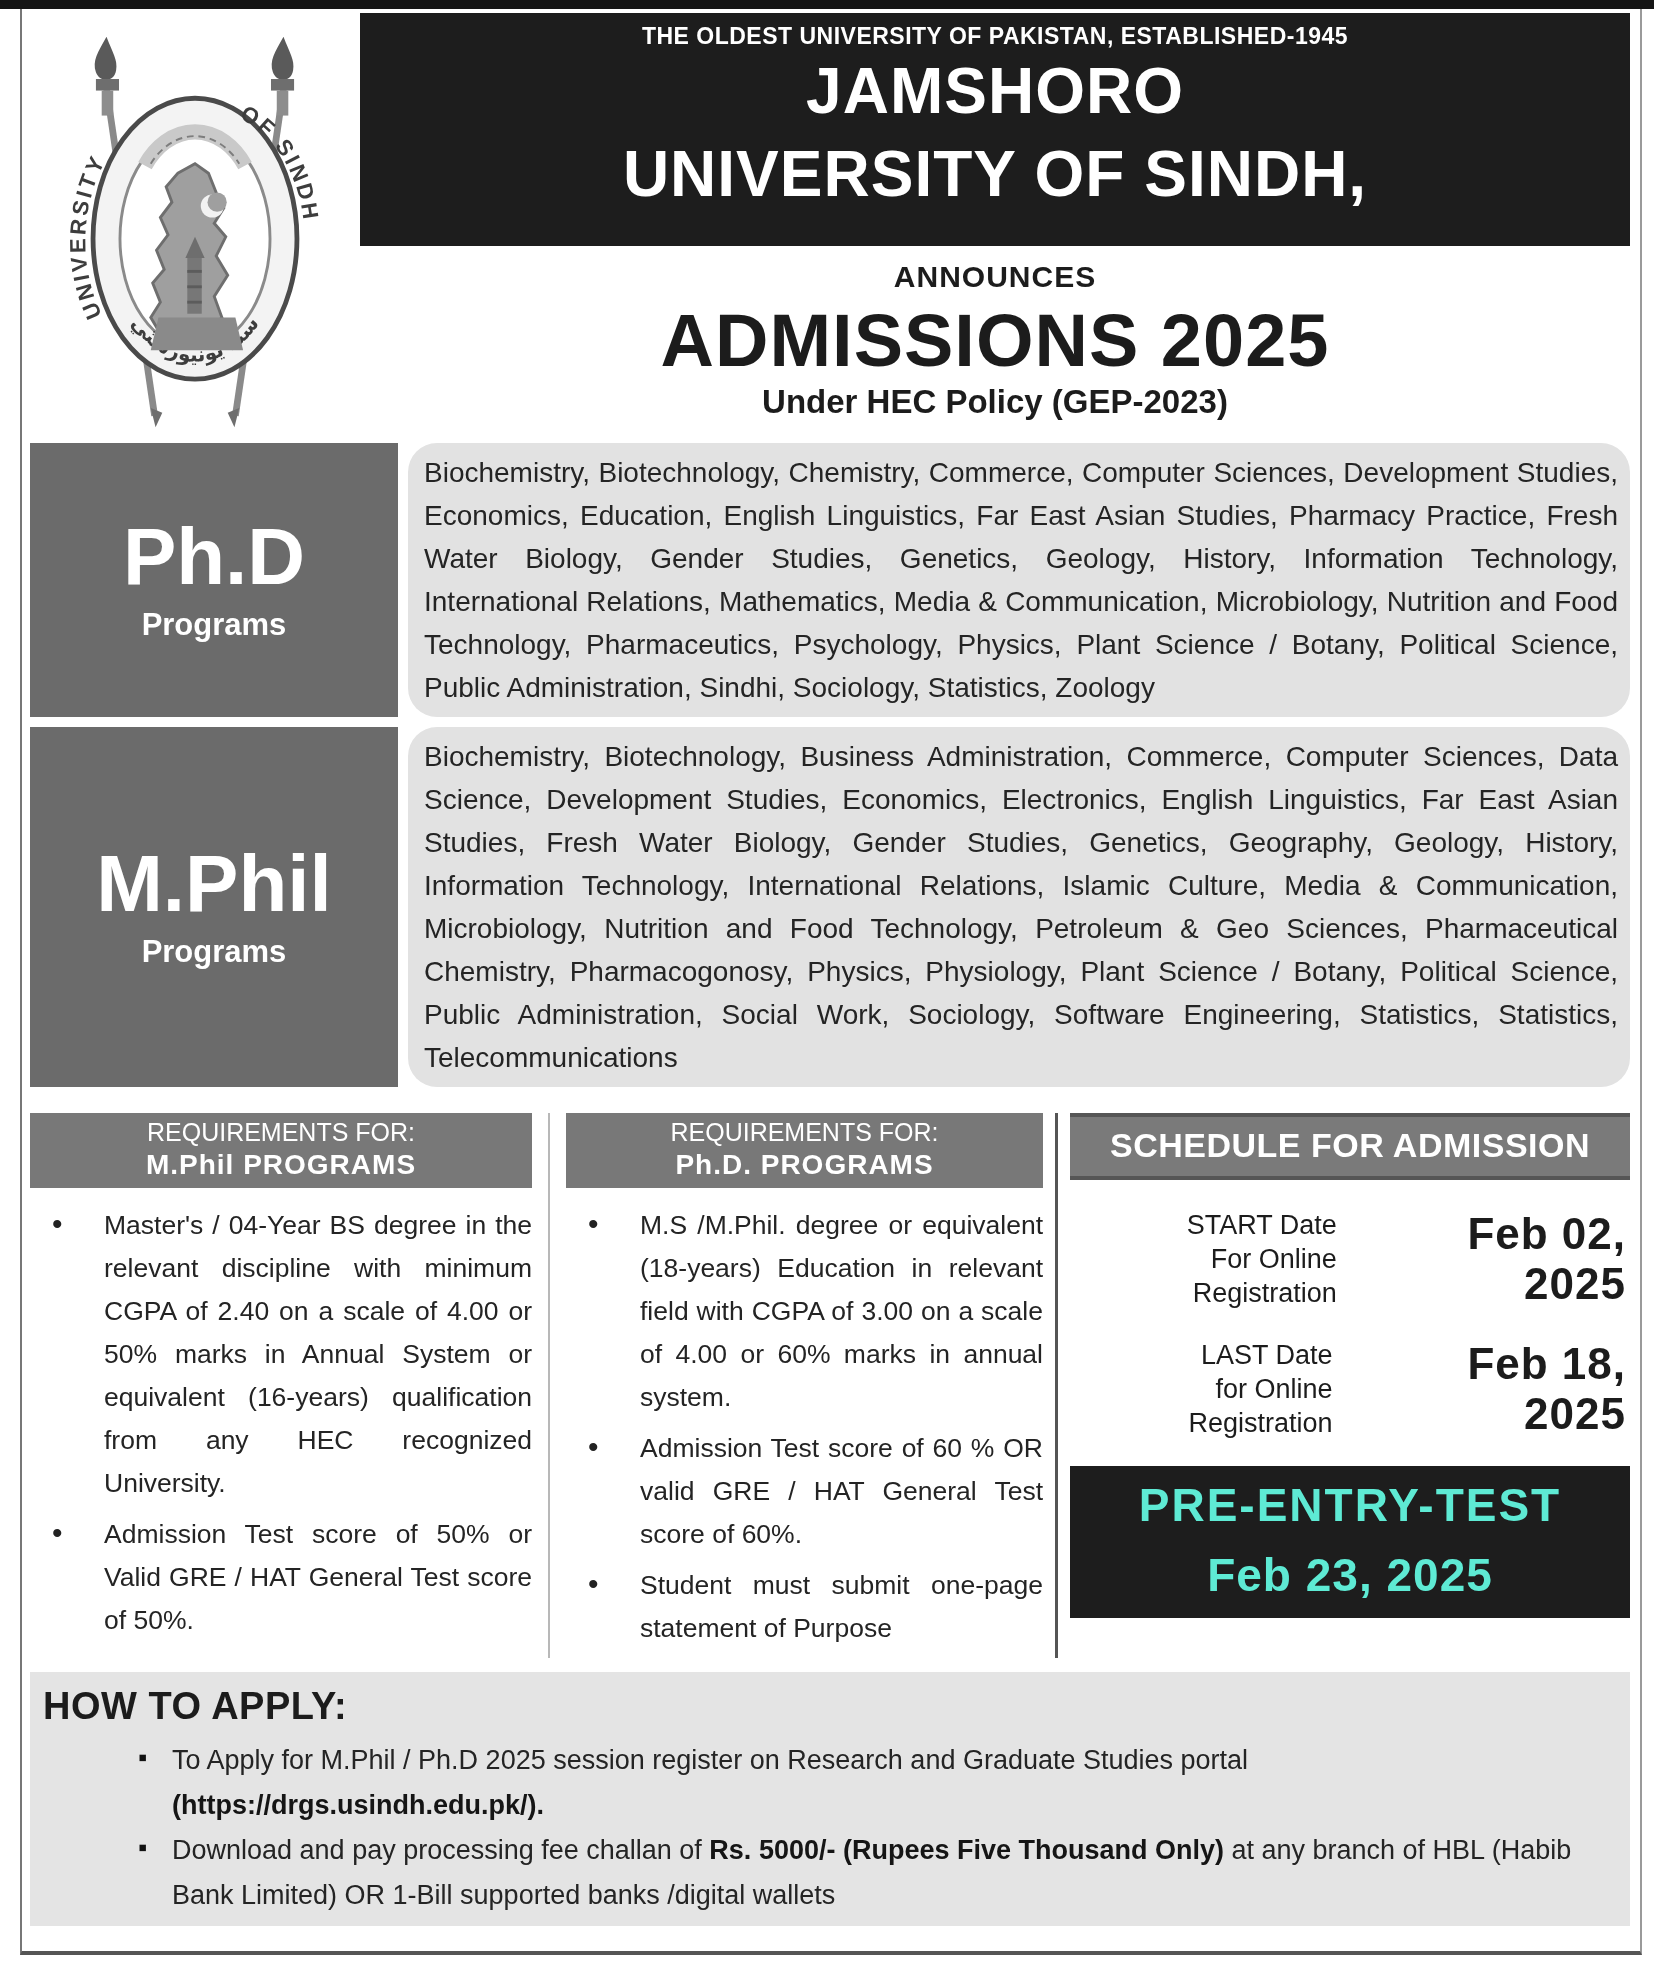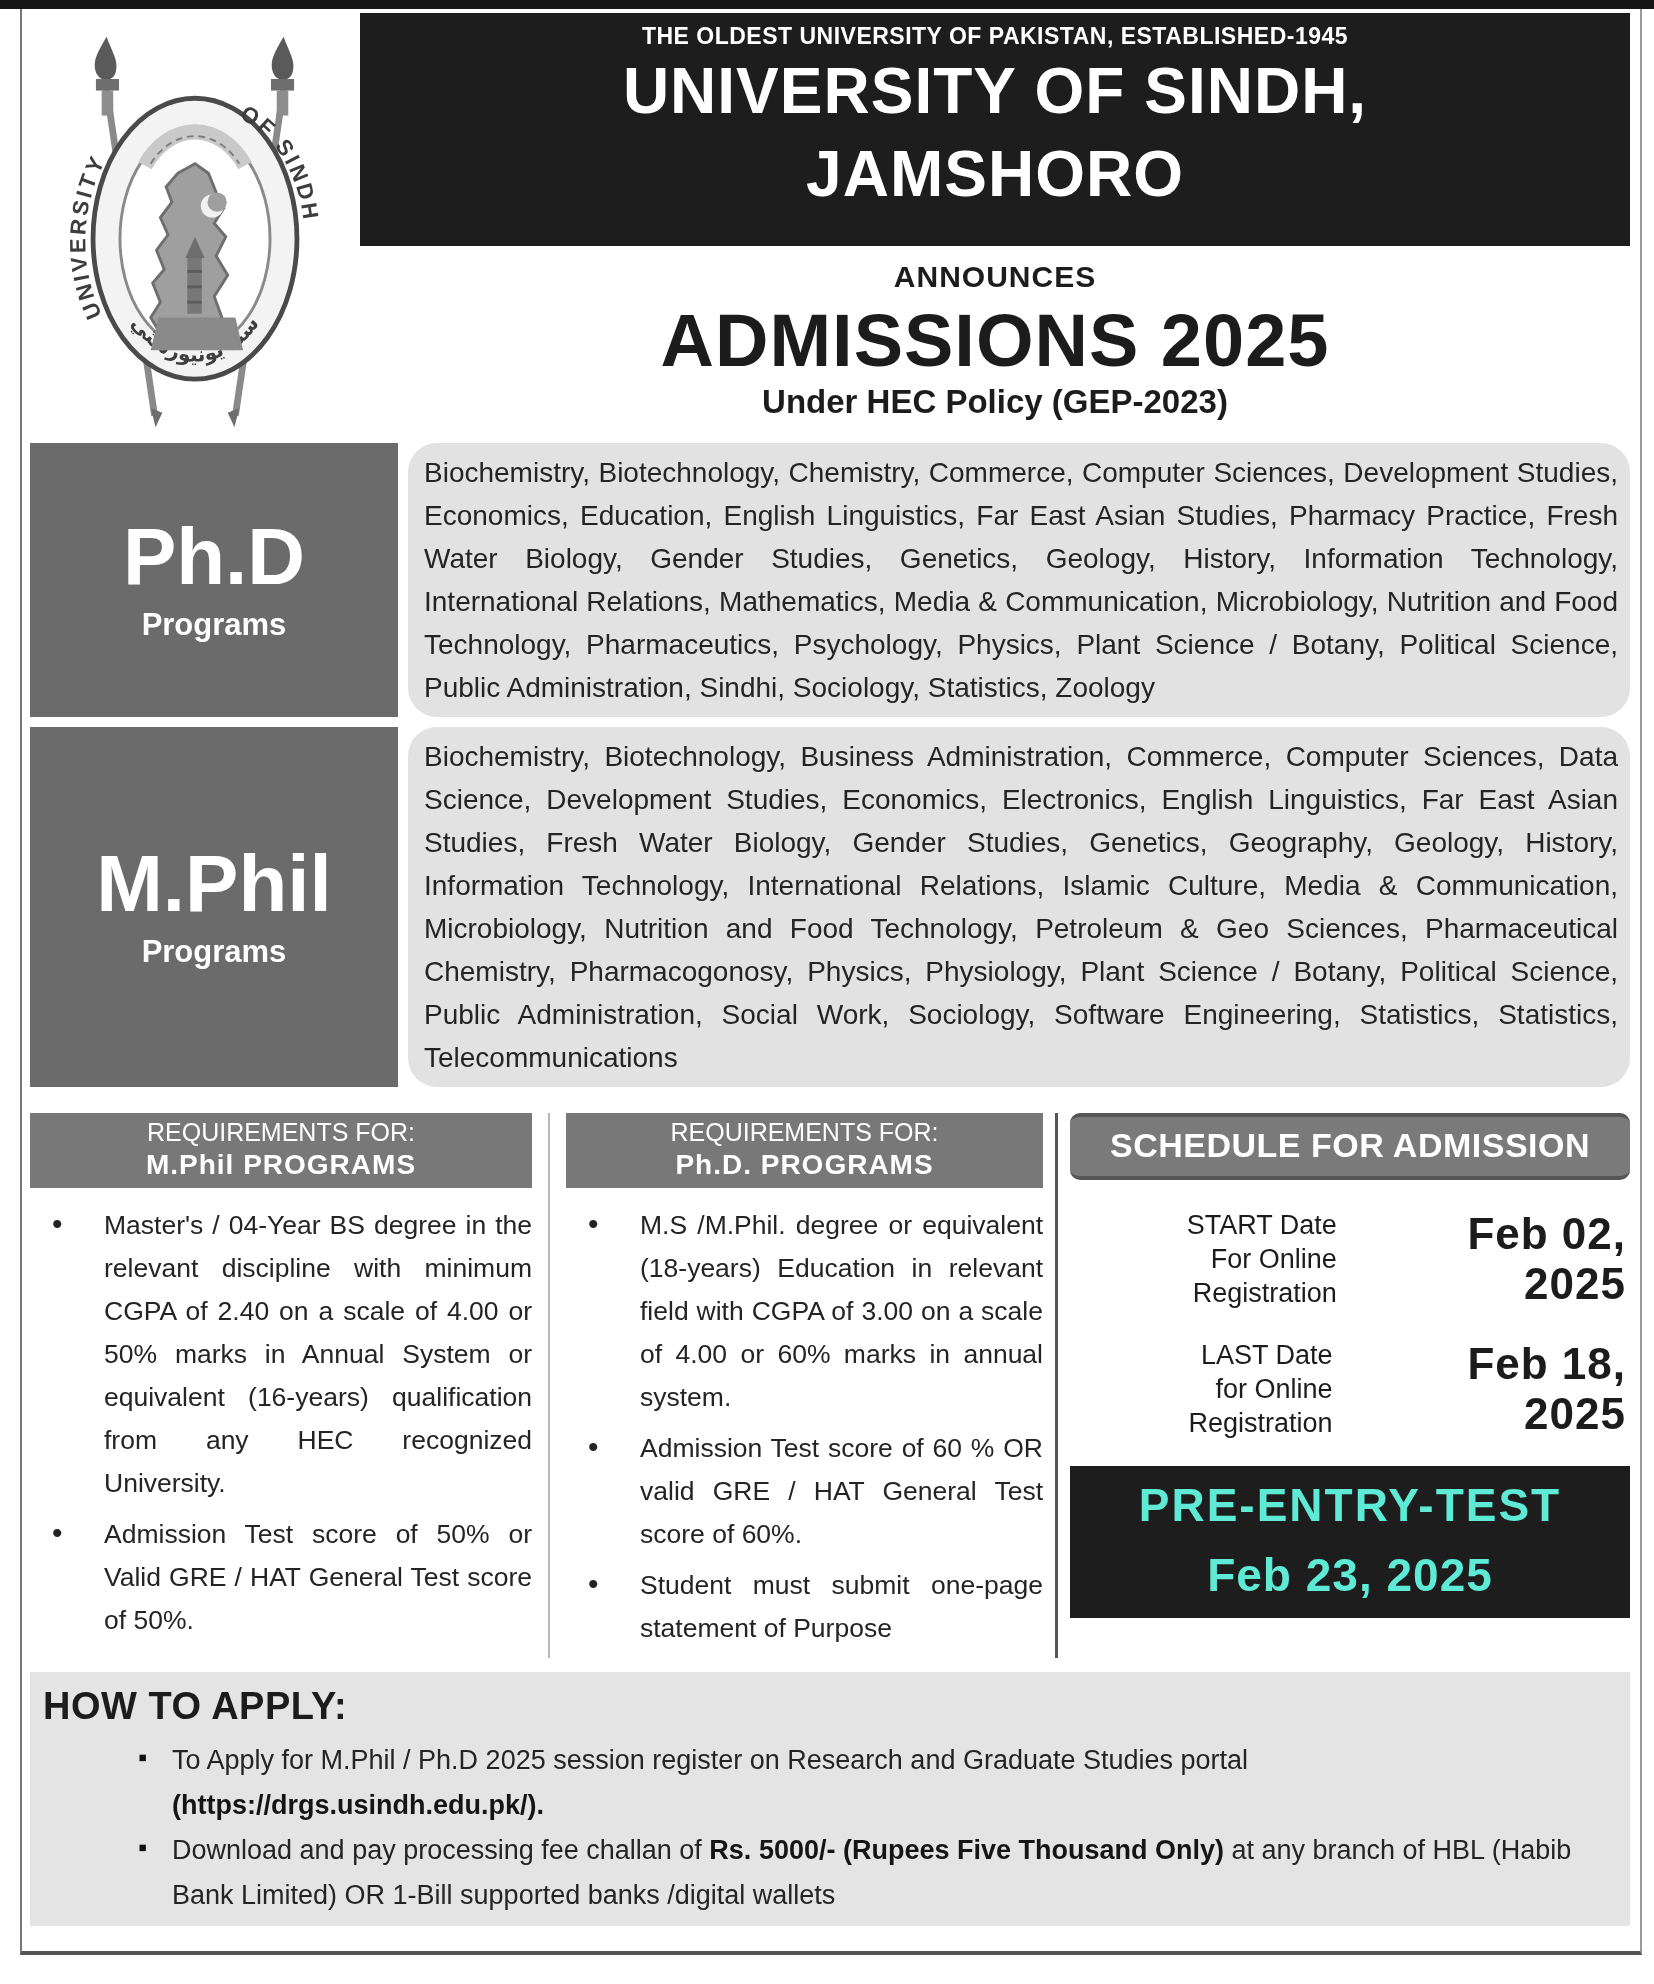--- a/index.html
+++ b/index.html
@@ -34,21 +34,21 @@
   .req-col { min-height:352px; }
   .req-col.mphil { width:520px; border-right:2px solid #b8b8b8; padding-right:16px; margin-right:16px; }
   .req-col.phd   { width:492px; border-right:3px solid #555; padding-right:12px; margin-right:12px; }
   .req-head { background:#787878; color:#fff; text-align:center; padding:5px 0 7px; }
   .req-head .l1 { font-size:25px; }
   .req-head .l2 { font-size:28px; font-weight:bold; margin-top:2px; letter-spacing:1px; }
   .req-list { list-style:none; margin:16px 0 0; padding:0; }
   .req-list li { position:relative; padding-left:74px; font-size:26.5px; line-height:43px; text-align:justify; margin-bottom:8px; color:#242424; }
   .req-list li::before { content:"\2022"; position:absolute; left:22px; top:-2px; font-size:30px; color:#222; }
   .sched-col { flex:1; display:flex; flex-direction:column; }
-  .sched-head { background:#7a7a7a; color:#fff; text-align:center; font-size:34px; font-weight:bold; padding:9px 0 11px; border-top:4px solid #565656; border-bottom:4px solid #565656; letter-spacing:0.5px;border-radius:10px; }
+  .sched-head { background:#7a7a7a; color:#fff; text-align:center; font-size:34px; font-weight:bold; padding:9px 0 11px; border-top:4px solid #565656; border-bottom:4px solid #565656; letter-spacing:0.5px; }
   .sched-row { display:flex; justify-content:flex-end; align-items:center; gap:26px; margin-top:28px; padding-right:4px; }
   .sched-label { text-align:right; font-weight:normal; font-size:27px; line-height:34px; }
   .sched-date { font-weight:bold; font-size:44px; min-width:250px; text-align:right; letter-spacing:1px; }
   .pre-entry { background:#1d1d1d; color:#5eead4; text-align:center; margin-top:26px; padding:12px 0 16px; }
   .pre-entry .t { font-size:46px; font-weight:bold; letter-spacing:2px; }
   .pre-entry .d { font-size:46px; font-weight:bold; margin-top:16px; letter-spacing:1px; }
   
   .apply { background:#e4e4e4; margin-top:14px; padding:12px 24px 8px 12px; }
   .apply h2 { margin:1px; font-size:38px; font-weight:bold; letter-spacing:0.5px; }
   .apply ul { list-style:none; margin:10px 0 0 0; padding:0 0 0 96px; }
@@ -114,22 +114,22 @@
             <rect x="122" y="238" width="15" height="58" fill="#777"></rect>
             <line x1="122" y1="252" x2="137" y2="252" stroke="#5c5c5c" stroke-width="3"></line>
             <line x1="122" y1="268" x2="137" y2="268" stroke="#5c5c5c" stroke-width="3"></line>
             <line x1="122" y1="284" x2="137" y2="284" stroke="#5c5c5c" stroke-width="3"></line>
           </g>
         </svg>
       </div>
       <div class="head-col">
         <div class="masthead">
           <div class="tagline">THE OLDEST UNIVERSITY OF PAKISTAN, ESTABLISHED-1945</div>
+          <div class="uni-line">JAMSHORO</div>
           <div class="uni-line">UNIVERSITY OF SINDH,</div>
-          <div class="uni-line">JAMSHORO</div>
         </div>
         <div class="announces">ANNOUNCES</div>
         <div class="admissions">ADMISSIONS 2025</div>
         <div class="policy">Under HEC Policy (GEP-2023)</div>
       </div>
     </header>
 
     <section class="program-row">
       <div class="program-label">
         <div class="program-level">Ph.D</div>

